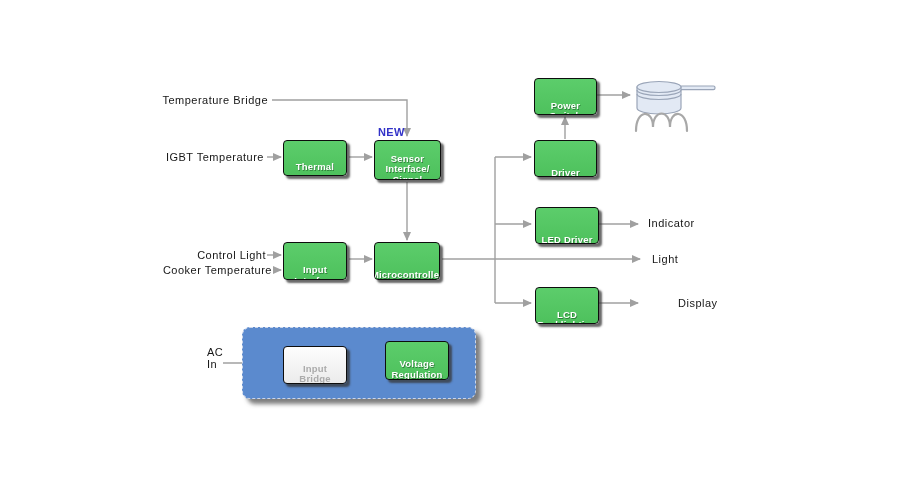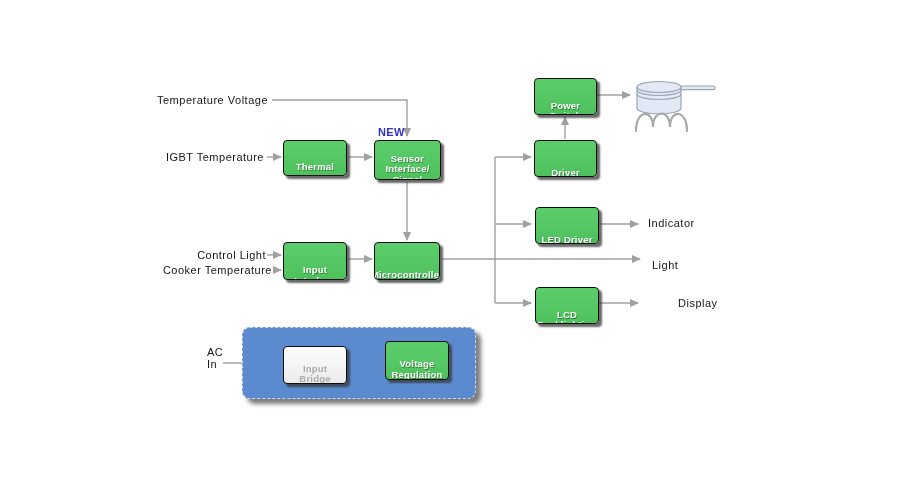--- a/index.html
+++ b/index.html
@@ -86,29 +86,29 @@
       <path d="M637,87 L637,108 A22,6 0 0 0 681,108 L681,87 Z"></path>
       <ellipse cx="659" cy="87" rx="22" ry="5.5"></ellipse>
       <path fill="none" d="M637,90 A22,5.5 0 0 0 681,90"></path>
       <path fill="none" d="M637,94 A22,5.5 0 0 0 681,94"></path>
     </g>
     <path fill="none" stroke="#a8a8a8" stroke-width="2.2" stroke-linecap="round" d="M636,131 c0,-22 17,-22 17,-4 c0,-18 17,-18 17,0 c0,-18 17,-18 17,4"></path>
   </svg>
 
   <div class="power-container"></div>
 
-  <div class="io-label rt" style="right:632px;top:94px;">Temperature Voltage</div>
+  <div class="io-label rt" style="right:632px;top:94px;">Temperature Bridge</div>
   <div class="io-label rt" style="right:636px;top:151px;">IGBT Temperature</div>
   <div class="io-label rt" style="right:634px;top:249px;">Control Light</div>
   <div class="io-label rt" style="right:628px;top:264px;">Cooker Temperature</div>
   <div class="io-label pre" style="left:207px;top:346px;">AC
 In</div>
 
   <div class="io-label" style="left:648px;top:217px;">Indicator</div>
-  <div class="io-label" style="left:652px;top:259px;">Light</div>
+  <div class="io-label" style="left:652px;top:253px;">Light</div>
   <div class="io-label" style="left:650px;top:297px;padding-left:28px;">Display</div>
 
   <div class="new-badge">NEW</div>
 
   <div class="block" id="blk-thermal">
     <span class="lbl">Thermal
 Management</span>
   </div>
   <div class="block" id="blk-sensor">
     <span class="lbl">Sensor

